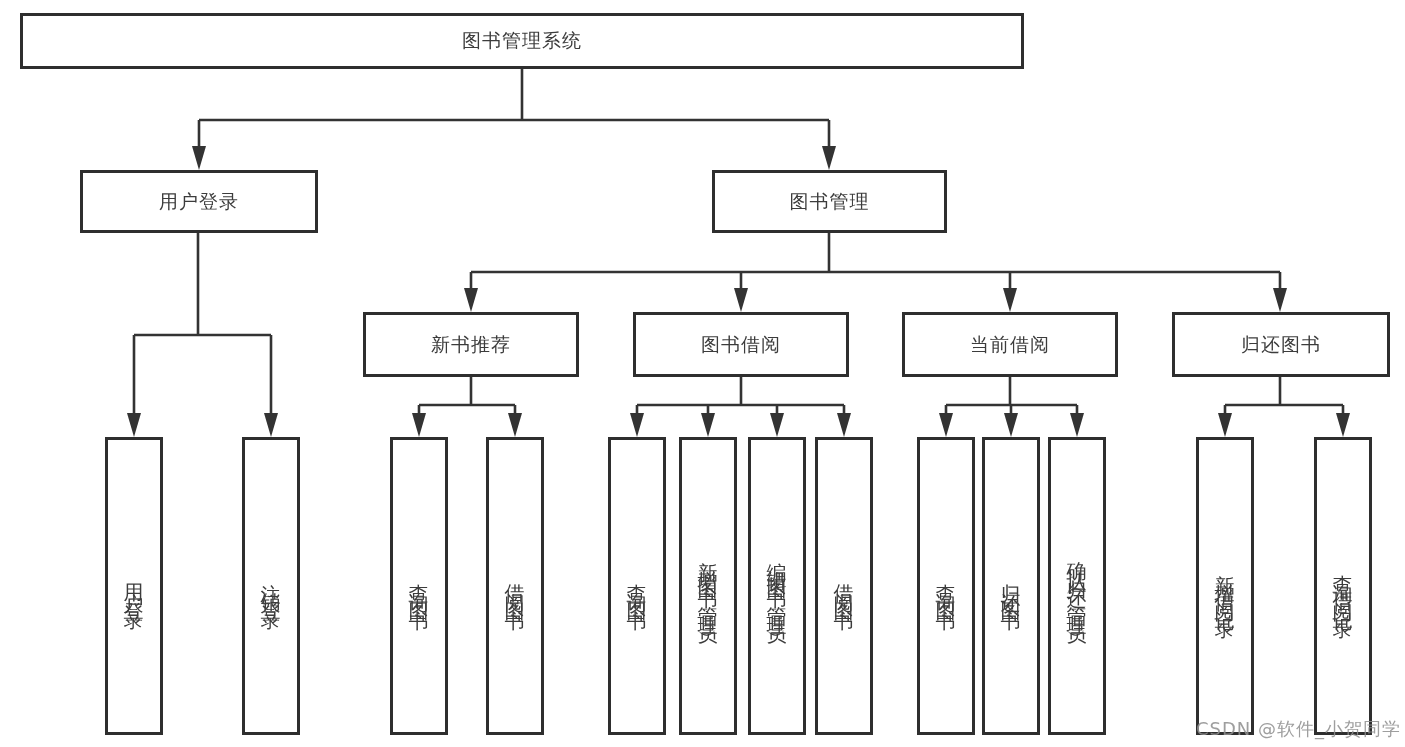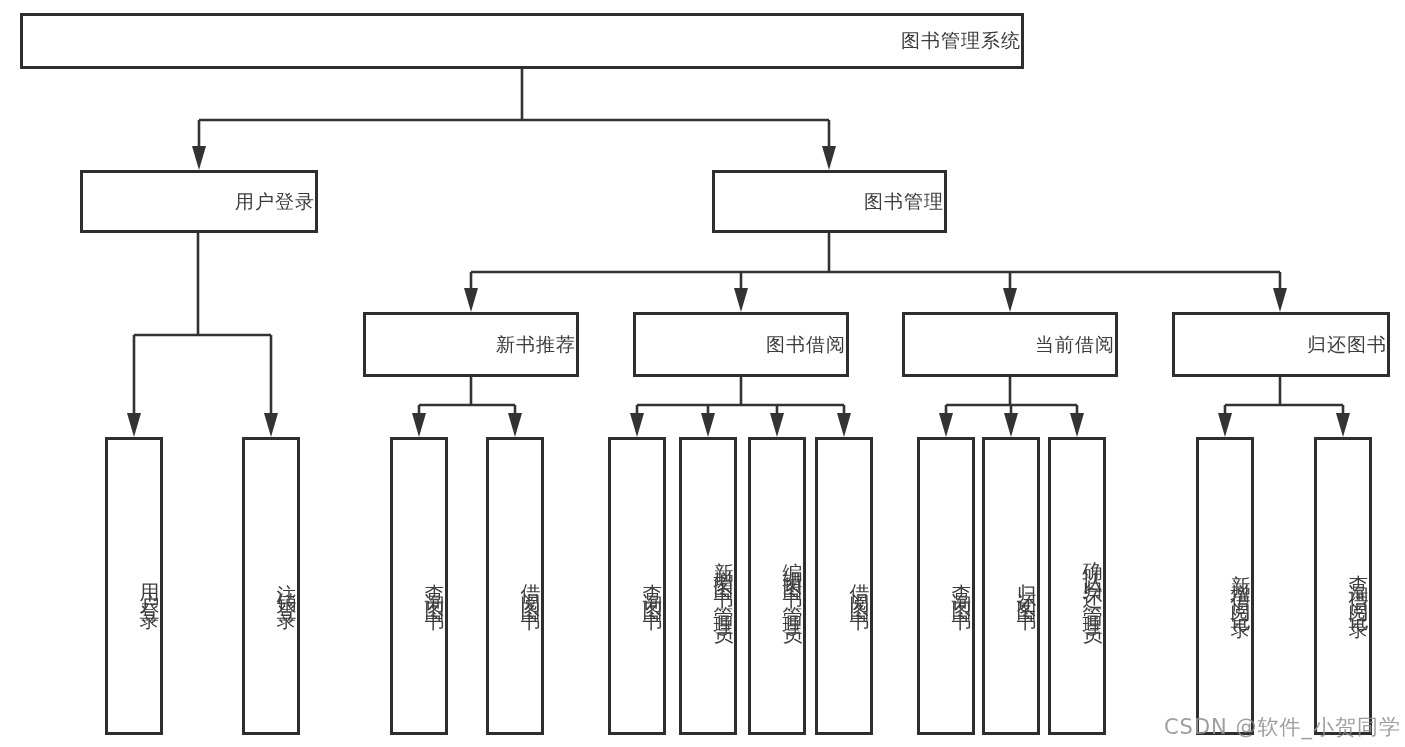--- a/index.html
+++ b/index.html
@@ -29,21 +29,21 @@
     fill: #333333;
     stroke: none;
   }
 
   .node {
     position: absolute;
     background: #ffffff;
     border: 3px solid #2e2e2e;
     display: flex;
     align-items: center;
-    justify-content: flex-end;
+    justify-content: center;
     color: #3c3c3c;
     z-index: 2;
   }
   .node.h {
     font-size: 19px;
     letter-spacing: 1px;
   }
   .node.v {
     width: 58px;
     height: 298px;
@@ -54,21 +54,21 @@
     font-size: 20px;
     letter-spacing: 9px;
     line-height: 1;
     color: #3c3c3c;
   }
 
   .watermark {
     position: absolute;
     right: 4px;
     bottom: 6px;
-    font-size: 21px;
+    font-size: 18px;
     color: rgba(145,145,145,0.88);
     letter-spacing: 1px;
     z-index: 3;
     white-space: nowrap;
   }
 
   
   #n-root       { left: 20px;  top: 13px;  width: 1004px; height: 56px; }
   #n-user-login { left: 80px;  top: 170px; width: 238px;  height: 63px; }
   #n-book-mgmt  { left: 712px; top: 170px; width: 235px;  height: 63px; }

